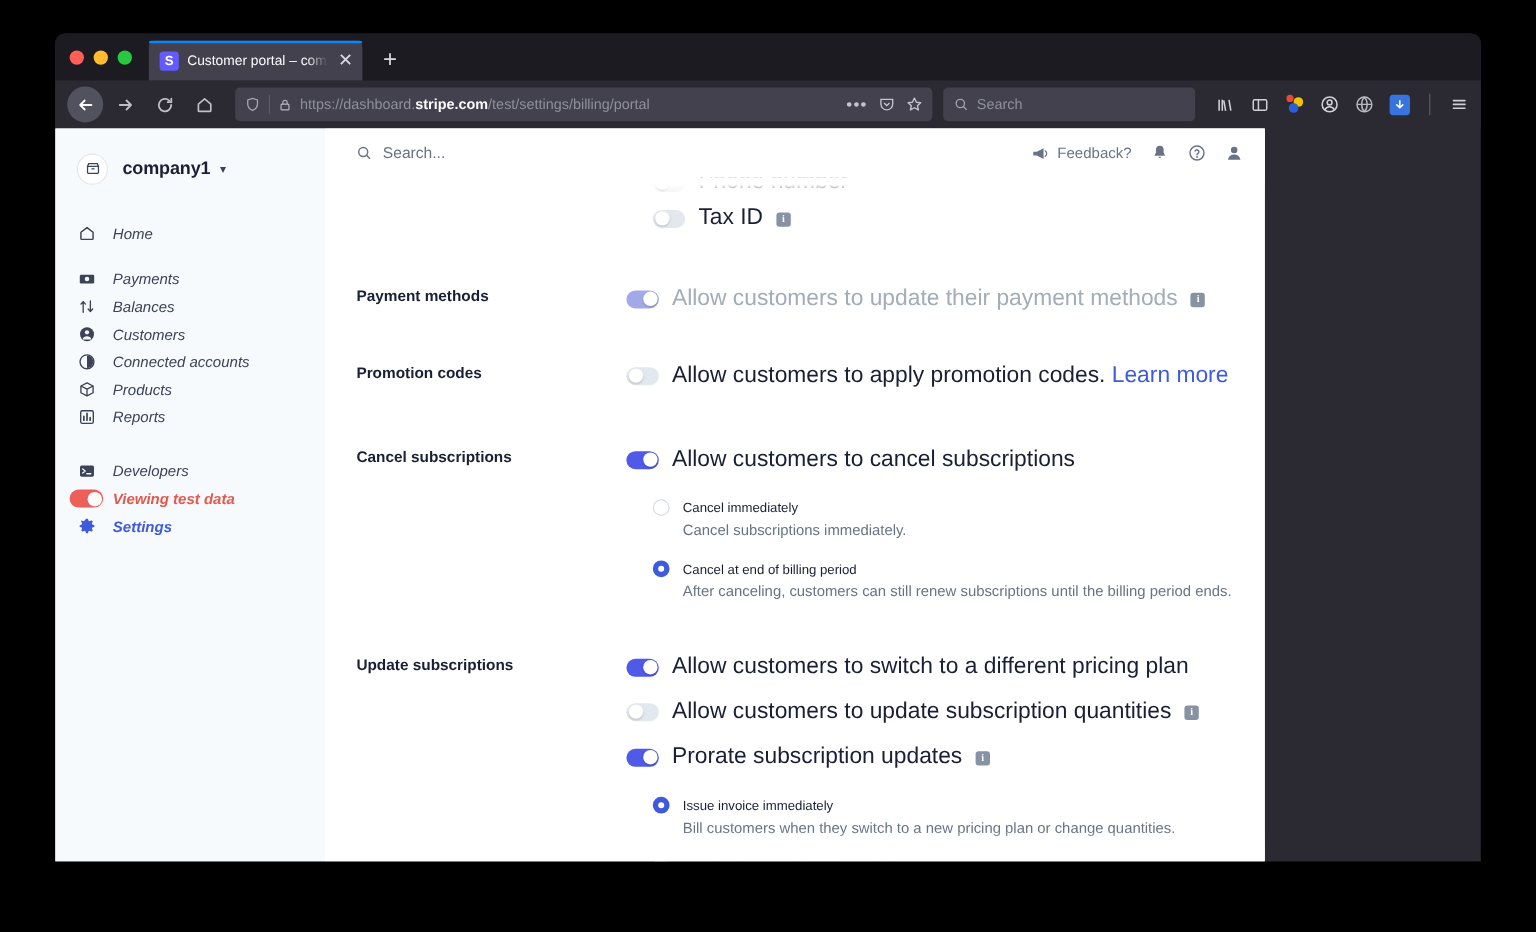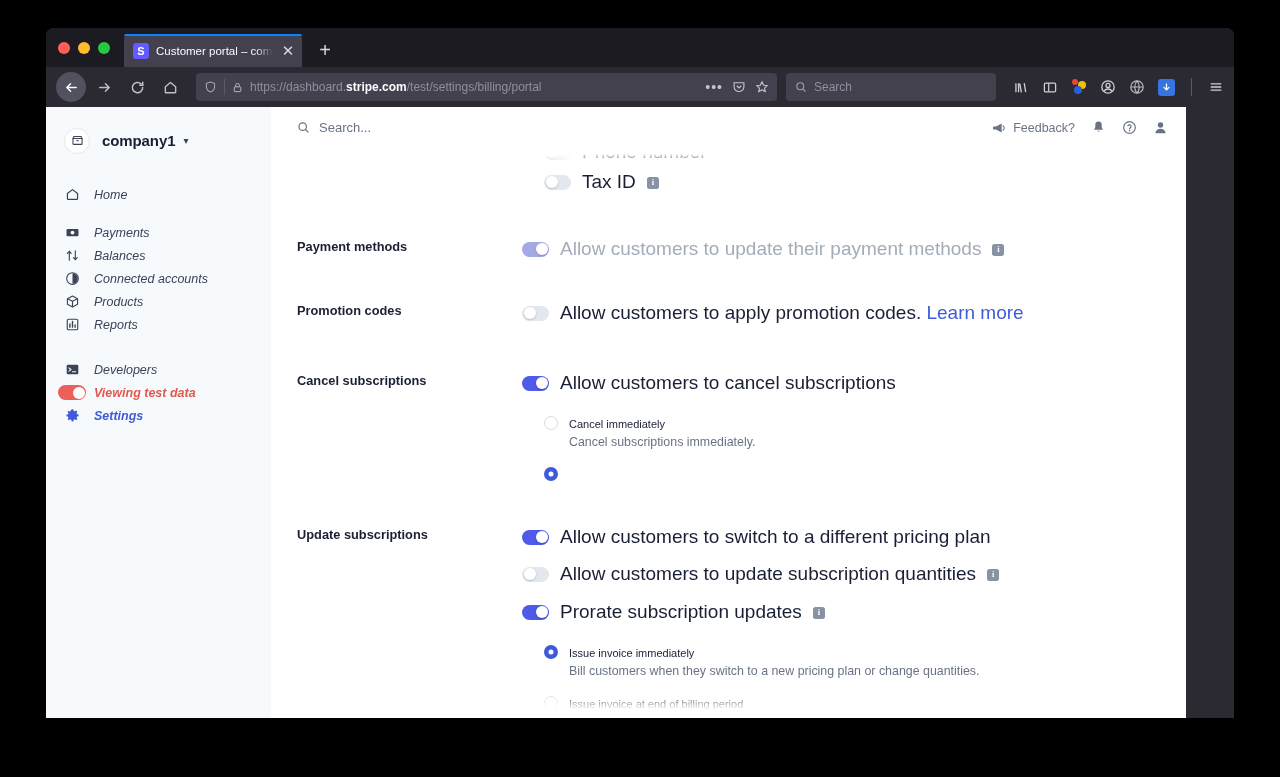--- a/index.html
+++ b/index.html
@@ -127,21 +127,21 @@
   .toolbar-icons {
     display: flex; align-items: center; gap: 13px;
     margin-left: 14px; flex: 0 0 auto;
   }
   .hamb-sep { width: 1px; height: 18px; background: #5b5b66; margin: 0 3px; }
 
   
   .app {
     position: absolute;
     left: 0; top: 79px;
-    width: 1140px; height: 611px;
+    width: 1008px; height: 611px;
     background: #ffffff;
     display: flex;
     overflow: hidden;
   }
 
   
   .sidebar {
     width: 225px; flex: 0 0 225px;
     background: #f7fafc;
     padding: 10px 0 0 0;
@@ -446,20 +446,30 @@
           </span>
           <span>Payments</span>
         </div>
         <div class="nav-item">
           <span class="ico">
             <svg width="15" height="15" viewBox="0 0 16 16" fill="none" stroke="#3c4257" stroke-width="1.2" stroke-linecap="round" stroke-linejoin="round">
                 <path d="M4.6 13V3.6M4.6 3.6 2.6 5.8M4.6 3.6l2 2.2M11 3v9.4M11 12.4l2-2.2M11 12.4 9 10.2"></path>
               </svg>
           </span>
           <span>Balances</span>
+        </div>
+        <div class="nav-item">
+          <span class="ico">
+            <svg width="15" height="15" viewBox="0 0 16 16" fill="#3c4257">
+                <circle cx="8" cy="8" r="6.2"></circle>
+                <circle cx="8" cy="6.3" r="1.9" fill="#f7fafc"></circle>
+                <path d="M3.9 12.8c.8-1.9 2.3-2.9 4.1-2.9s3.3 1 4.1 2.9z" fill="#f7fafc"></path>
+              </svg>
+          </span>
+          <span>Customers</span>
         </div>
         <div class="nav-item">
           <span class="ico">
             <svg width="15" height="15" viewBox="0 0 16 16">
                 <circle cx="8" cy="8" r="6.2" fill="none" stroke="#3c4257" stroke-width="1.2"></circle>
                 <path d="M8 2.4a5.6 5.6 0 0 1 0 11.2z" fill="#3c4257"></path>
               </svg>
           </span>
           <span>Connected accounts</span>
         </div>
@@ -602,20 +612,24 @@
               <div class="radios">
                 <div class="radio-item" style="margin-top:20px;">
                   <span class="radio"></span>
                   <span>
                     <span class="radio-main">Cancel immediately</span>
                     <div class="radio-desc">Cancel subscriptions immediately.</div>
                   </span>
                 </div>
                 <div class="radio-item" style="margin-top:16px;">
                   <span class="radio sel"></span>
+                  <span>
+                    <span class="radio-main">Cancel at end of billing period</span>
+                    <div class="radio-desc">After canceling, customers can still renew subscriptions until the billing period ends.</div>
+                  </span>
                 </div>
               </div>
             </div>
           </div>
 
           <div class="row" style="margin-top:45px;">
             <div class="row-label">Update subscriptions</div>
             <div class="row-body">
               <div class="tgl-line">
                 <span class="toggle on"></span>

